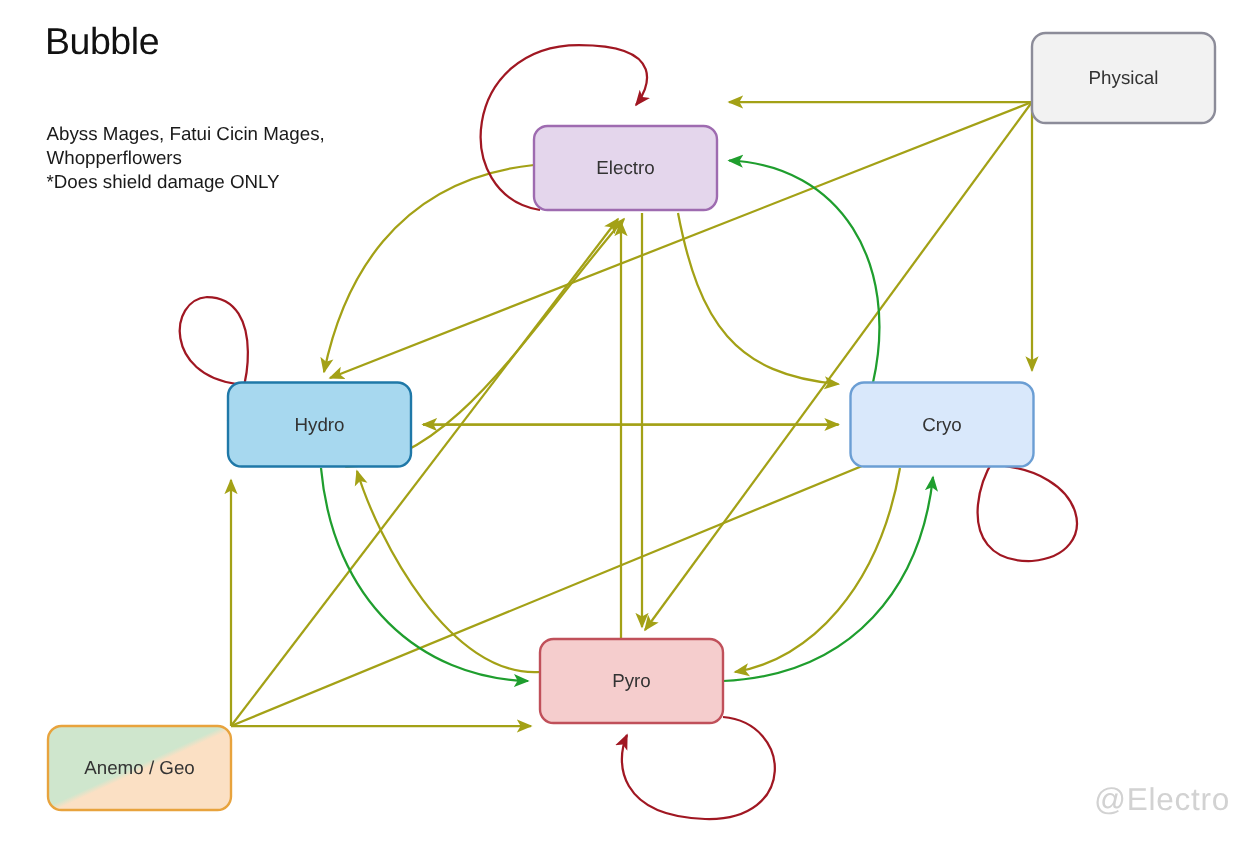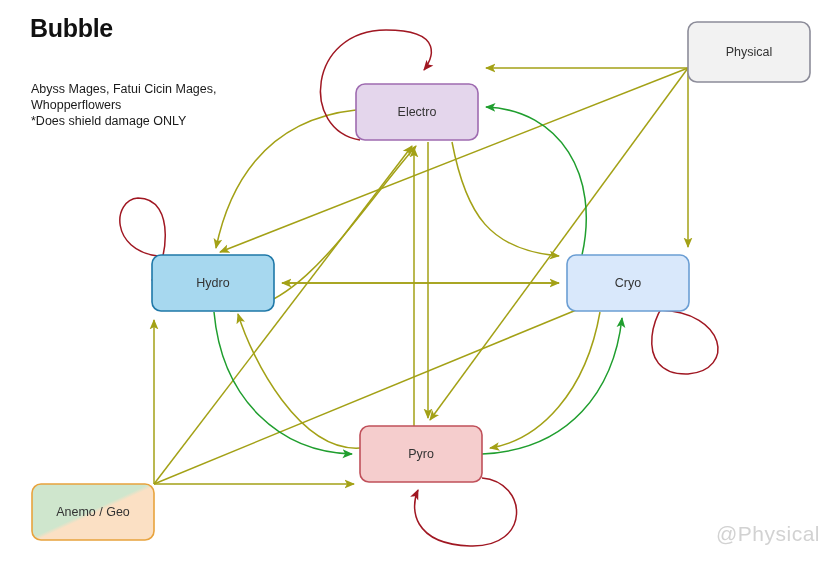--- a/index.html
+++ b/index.html
@@ -18,21 +18,21 @@
     position: absolute;
     left: 0; top: 0;
     width: 840px;
     height: 564px;
   }
   .title-text {
     position: absolute;
     left: 30px;
     top: 14px;
     font-size: 25px;
-    font-weight: bold;
+    font-weight: normal;
     color: #111111;
     letter-spacing: -0.3px;
   }
   .subtitle-text {
     position: absolute;
     left: 31px;
     top: 57px;
     font-size: 12.5px;
     line-height: 16px;
     color: #1a1a1a;
@@ -146,13 +146,13 @@
       <rect x="32" y="484" width="122" height="56" rx="9" ry="9" fill="url(#anemogeo-grad)" stroke="#e8a33d" stroke-width="1.6"></rect>
       <text class="node-label" x="93" y="513">Anemo / Geo</text>
     </g>
   </g>
 </svg>
 
 <div class="title-text">Bubble</div>
 <div class="subtitle-text">Abyss Mages, Fatui Cicin Mages,
 Whopperflowers
 *Does shield damage ONLY</div>
-<div class="watermark-text">@Physical</div>
+<div class="watermark-text">@Electro</div>
 
 </body></html>

